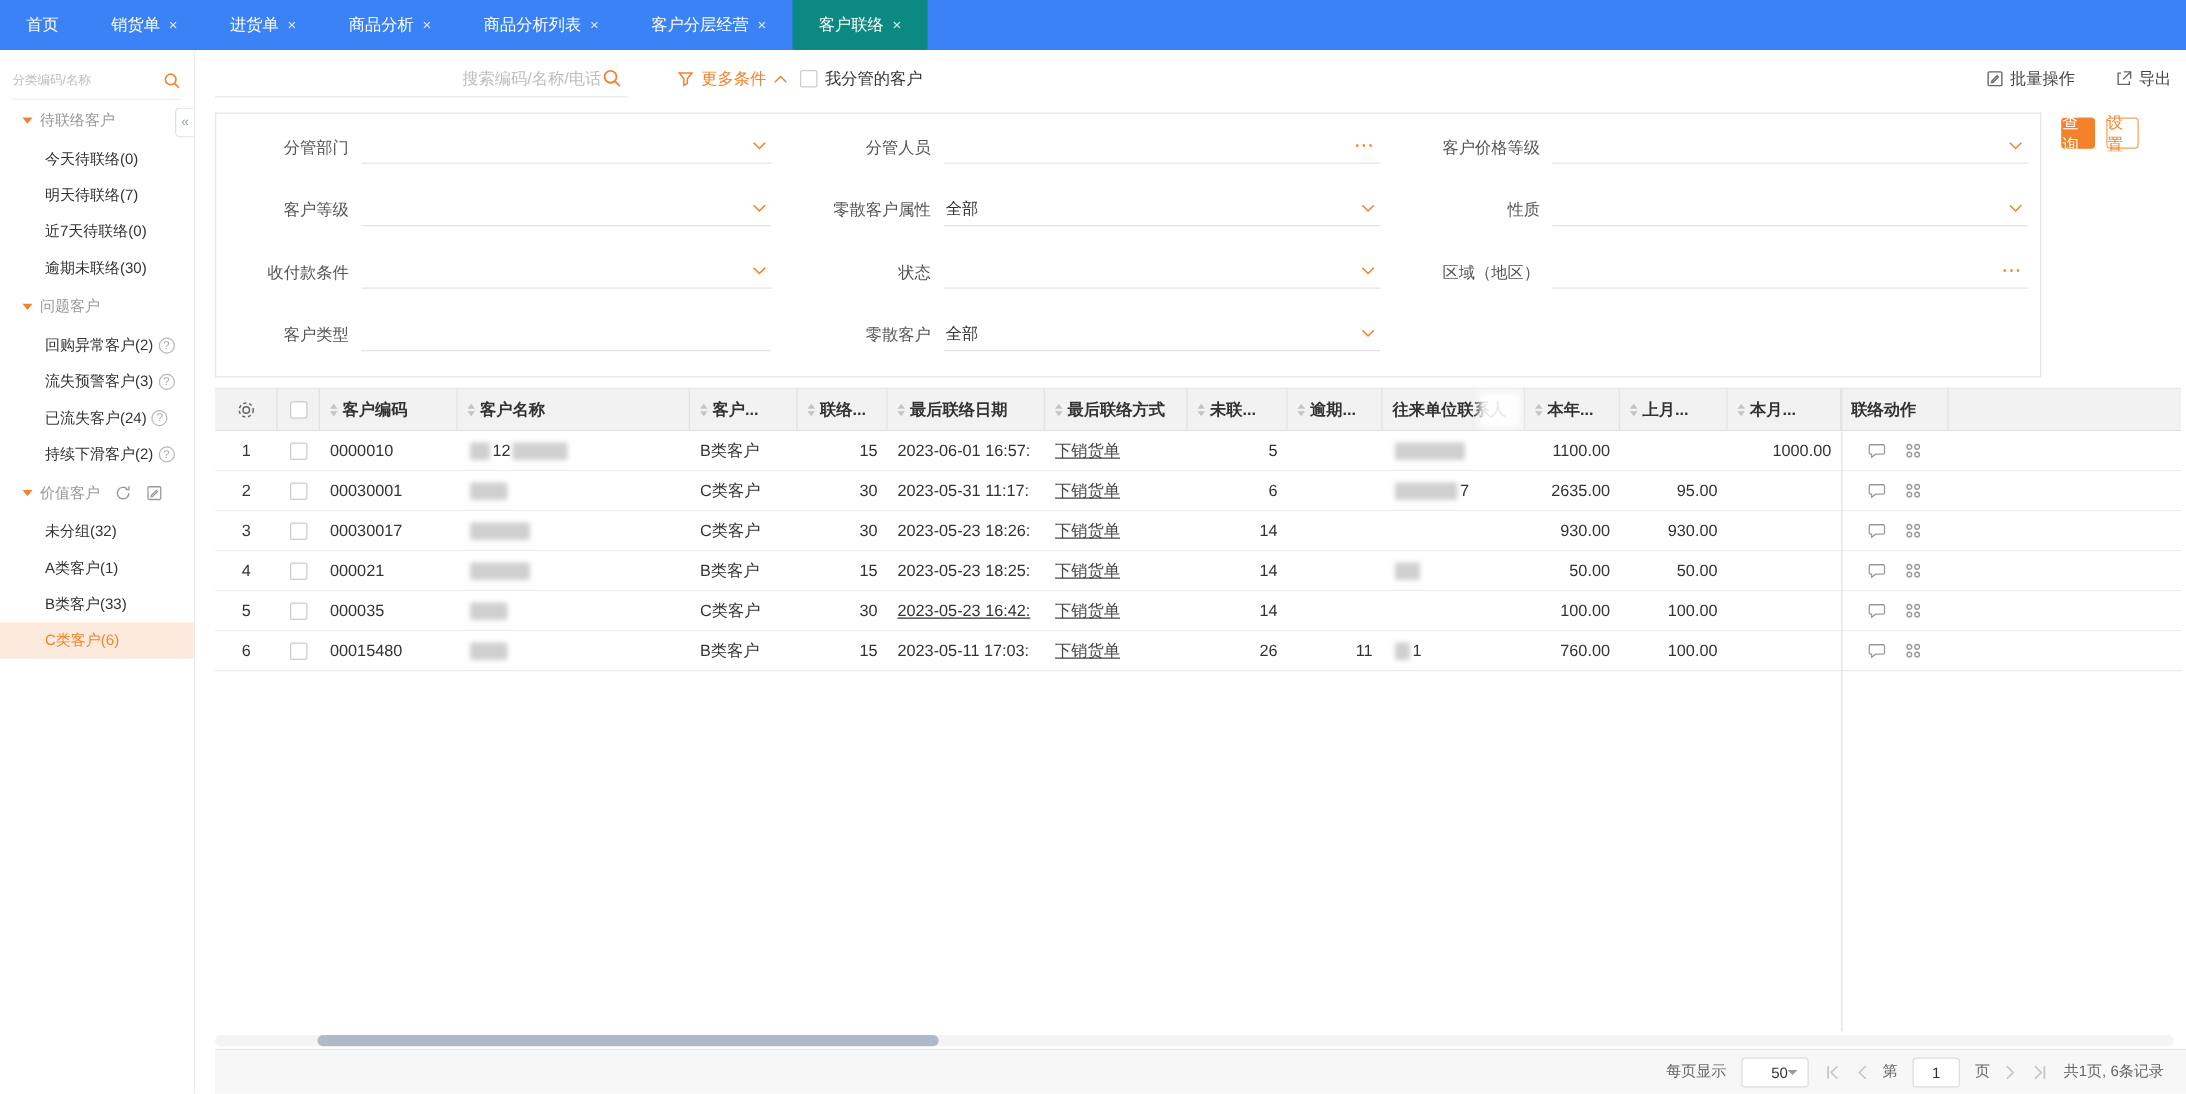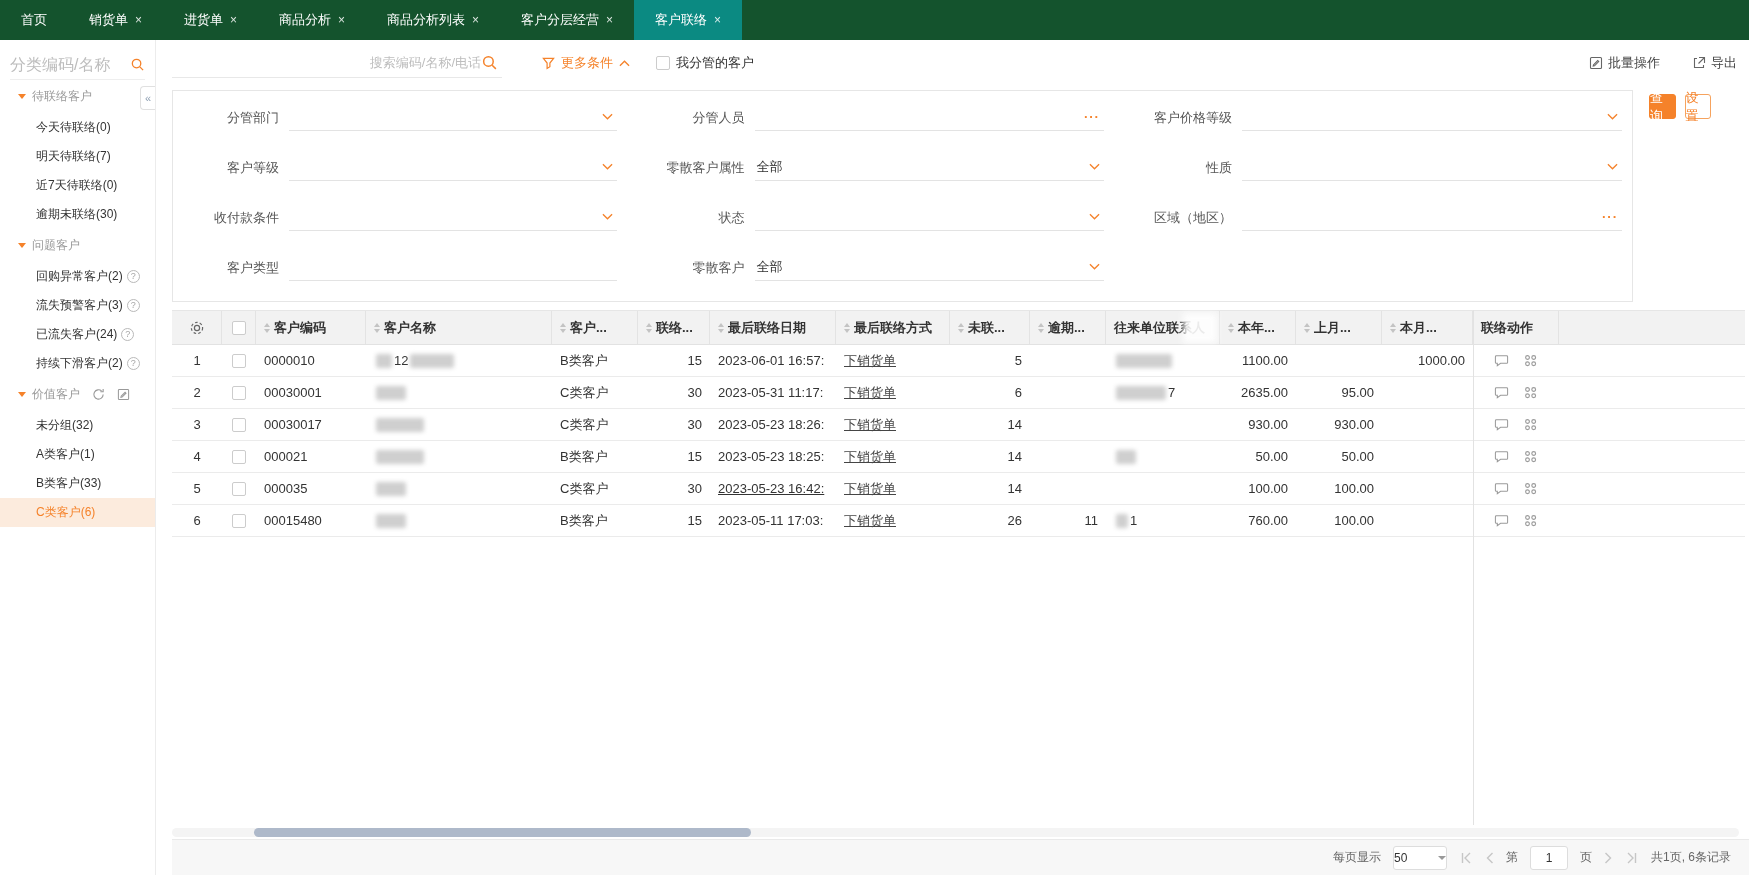--- a/index.html
+++ b/index.html
@@ -1,32 +1,32 @@
 <!DOCTYPE html>
 <html><head>
 <meta charset="utf-8">
 <style>
   * { margin:0; padding:0; box-sizing:border-box; }
   html,body { width:1749px; height:875px; overflow:hidden; }
   body { font-family:"Liberation Sans","DejaVu Sans",sans-serif; background:#fff; color:#333; }
   .screen { width:1749px; height:875px; display:flex; flex-direction:column; }
 
   
-  .topbar { height:40px; background:#14532d; display:flex; align-items:stretch; flex:none; }
+  .topbar { height:40px; background:#3b82f6; display:flex; align-items:stretch; flex:none; }
   .tab { display:flex; align-items:center; gap:7px; padding:0 21px; color:#fff; font-size:13px; cursor:pointer; }
   .tab.active { background:#0b8a82; }
   .tab-close { font-size:12px; opacity:.85; }
 
   
   .app { flex:1; display:flex; min-height:0; }
 
   
   .sidebar { width:156px; flex:none; border-right:1px solid #ececec; position:relative; padding-top:10px; overflow:hidden; }
   .side-search { margin:0 10px; height:30px; border-bottom:1px solid #eee; display:flex; align-items:center; }
-  .side-search input { flex:1; border:0; outline:0; font-size:16px; color:#1d4ed8; min-width:0; font-family:inherit; }
+  .side-search input { flex:1; border:0; outline:0; font-size:10px; color:#1d4ed8; min-width:0; font-family:inherit; }
   .side-search input::placeholder { color:#bdbdbd; }
   .collapse-btn { position:absolute; right:0; top:46px; width:15px; height:24px; border:1px solid #e0e0e0; border-right:0; border-radius:4px 0 0 4px; background:#fff; color:#8fa0b3; font-size:11px; display:flex; align-items:center; justify-content:center; cursor:pointer; }
   .side-all { display:flex; align-items:center; gap:8px; padding:14px 14px 10px 16px; font-size:13px; color:#333; cursor:pointer; }
   .grid4 { width:11px; height:11px; display:grid; grid-template-columns:5px 5px; grid-template-rows:5px 5px; gap:1px; }
   .grid4 i { background:#4d4d4d; border-radius:1px; }
   .side-group { display:flex; align-items:center; gap:6px; padding:8px 0 8px 18px; font-size:12px; color:#999; cursor:pointer; }
   .caret-dn { width:0; height:0; border-left:4px solid transparent; border-right:4px solid transparent; border-top:5px solid #f5822a; }
   .side-item { display:flex; align-items:center; gap:4px; padding:6px 0 6px 36px; font-size:12px; color:#333; cursor:pointer; }
   .side-item.selected { background:#fcebdd; color:#f5822a; }
   .qmark { width:13px; height:13px; border:1px solid #b9b9b9; border-radius:50%; color:#a5a5a5; font-size:9px; line-height:11px; text-align:center; display:inline-block; flex:none; }
@@ -35,21 +35,21 @@
   
   .main { flex:1; min-width:0; display:flex; flex-direction:column; padding-left:16px; }
 
   
   .toolbar { height:46px; flex:none; display:flex; align-items:center; padding-right:12px; }
   .search-wrap { width:330px; height:30px; border-bottom:1px solid #e8e8e8; display:flex; align-items:center; }
   .search-wrap input { flex:1; border:0; outline:0; font-size:13px; min-width:0; font-family:inherit;text-align:right; }
   .search-wrap input::placeholder { color:#bdbdbd; }
   .more-link { display:flex; align-items:center; gap:6px; margin-left:40px; color:#f5822a; font-size:13px; cursor:pointer; }
   .cb { width:14px; height:14px; border:1px solid #ccc; border-radius:2px; background:#fff; display:inline-block; flex:none; }
-  .my-cust { display:flex; align-items:center; gap:6px; margin-left:26px; font-size:13px; color:#333; cursor:pointer; }
+  .my-cust { display:flex; align-items:center; gap:6px; margin-left:10px; font-size:13px; color:#333; cursor:pointer; }
   .tb-spacer { flex:1; }
   .tb-act { display:flex; align-items:center; gap:5px; font-size:13px; color:#444; margin-left:32px; cursor:pointer; }
 
   
   .filter-row { flex:none; display:flex; align-items:flex-start; gap:16px; margin:4px 10px 8px 0; }
   .filter-panel { flex:1; border:1px solid #e6e6e6; padding:14px 10px 20px 6px; }
   .f-grid { display:grid; grid-template-columns:1fr 1.05fr 1.12fr; column-gap:28px; row-gap:24px; }
   .f-item { display:flex; align-items:flex-end; }
   .f-label { width:100px; flex:none; text-align:right; margin-right:10px; font-size:13px; color:#555; padding-bottom:4px; }
   .f-line { flex:1; border-bottom:1px solid #e3e3e3; height:26px; display:flex; align-items:center; justify-content:space-between; padding:0 4px 2px 2px; font-size:13px; color:#333; }
@@ -77,21 +77,21 @@
   .mask { display:inline-block; height:14px; background:#cfcfcf; border-radius:2px; filter:blur(2px); vertical-align:middle; margin:0 2px; }
   .hdr-mask { position:absolute; right:2px; top:2px; width:34px; height:30px; background:#fff; filter:blur(3px); opacity:.9; }
   .vline { position:absolute; top:0; bottom:0; border-left:1px solid #e2e2e2; }
   .act-icons { display:flex; gap:14px; align-items:center; width:100%; justify-content:center; }
   .act-icons span { display:inline-flex; cursor:pointer; }
 
   
   .hscroll { flex:none; height:9px; margin:3px 10px 2px 0; background:#f4f4f4; border-radius:5px; position:relative; }
   .hthumb { position:absolute; top:0; bottom:0; left:82px; width:497px; background:#aeb9ca; border-radius:5px; cursor:pointer; }
   .bottombar { flex:none; height:36px; background:#f7f7f7; border-top:1px solid #e9e9e9; display:flex; align-items:center; justify-content:flex-end; gap:12px; padding-right:18px; font-size:12px; color:#666; }
-  .pp-select { width:54px; height:24px; border:1px solid #ddd; border-radius:3px; background:#fff; display:flex; align-items:center; justify-content:space-between; padding:0 0; cursor:pointer; color:#333; }
+  .pp-select { width:54px; height:24px; border:1px solid #ddd; border-radius:3px; background:#fff; display:flex; align-items:center; justify-content:space-between; padding:0 23px; cursor:pointer; color:#333; }
   .caret-sm { width:0; height:0; border-left:4px solid transparent; border-right:4px solid transparent; border-top:4px solid #999; }
   .pg-ico { display:inline-flex; align-items:center; cursor:pointer; }
   .page-input { width:38px; height:24px; border:1px solid #ddd; border-radius:3px; text-align:center; font-size:12px; color:#333; outline:0; background:#fff; font-family:inherit; }
 </style>
 </head>
 <body>
 
 <div class="screen">
 
   <div class="topbar">

